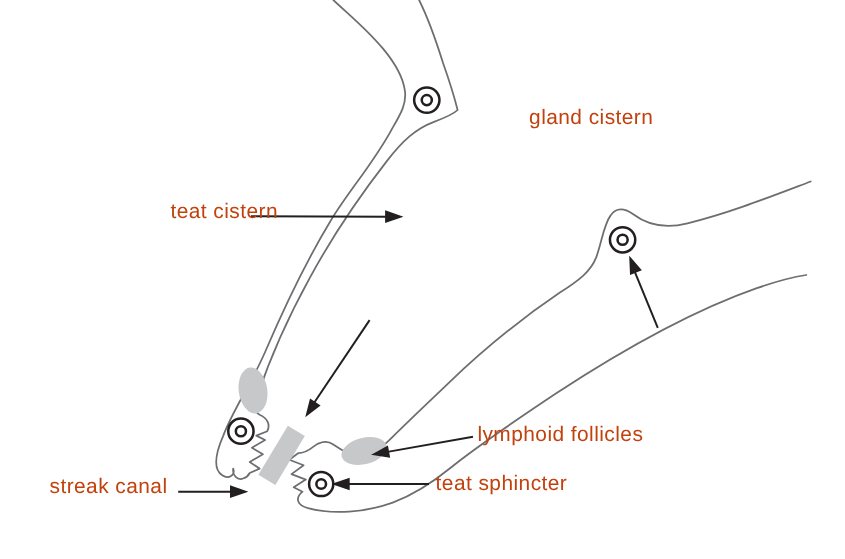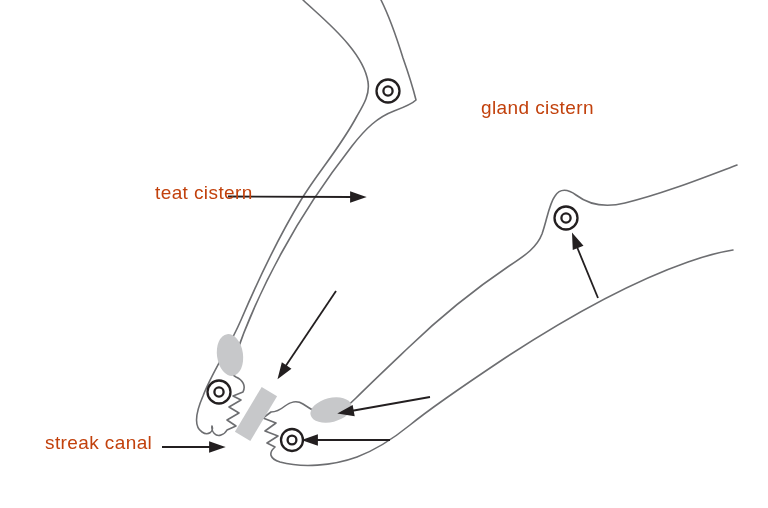--- a/index.html
+++ b/index.html
@@ -135,15 +135,17 @@
 
       <g>
         <line x1="162" y1="447" x2="212" y2="447"></line>
         <polygon points="223,447 210,442.5 210,451.5"></polygon>
       </g>
     </g>
   </svg>
 
   <div class="lbl lbl-teat-cistern">teat cistern</div>
   <div class="lbl lbl-gland-cistern">gland cistern</div>
+  <div class="lbl lbl-lymphoid-follicles">lymphoid follicles</div>
+  <div class="lbl lbl-teat-sphincter">teat sphincter</div>
   <div class="lbl lbl-streak-canal">streak canal</div>
 
 </div>
 
 </body></html>

